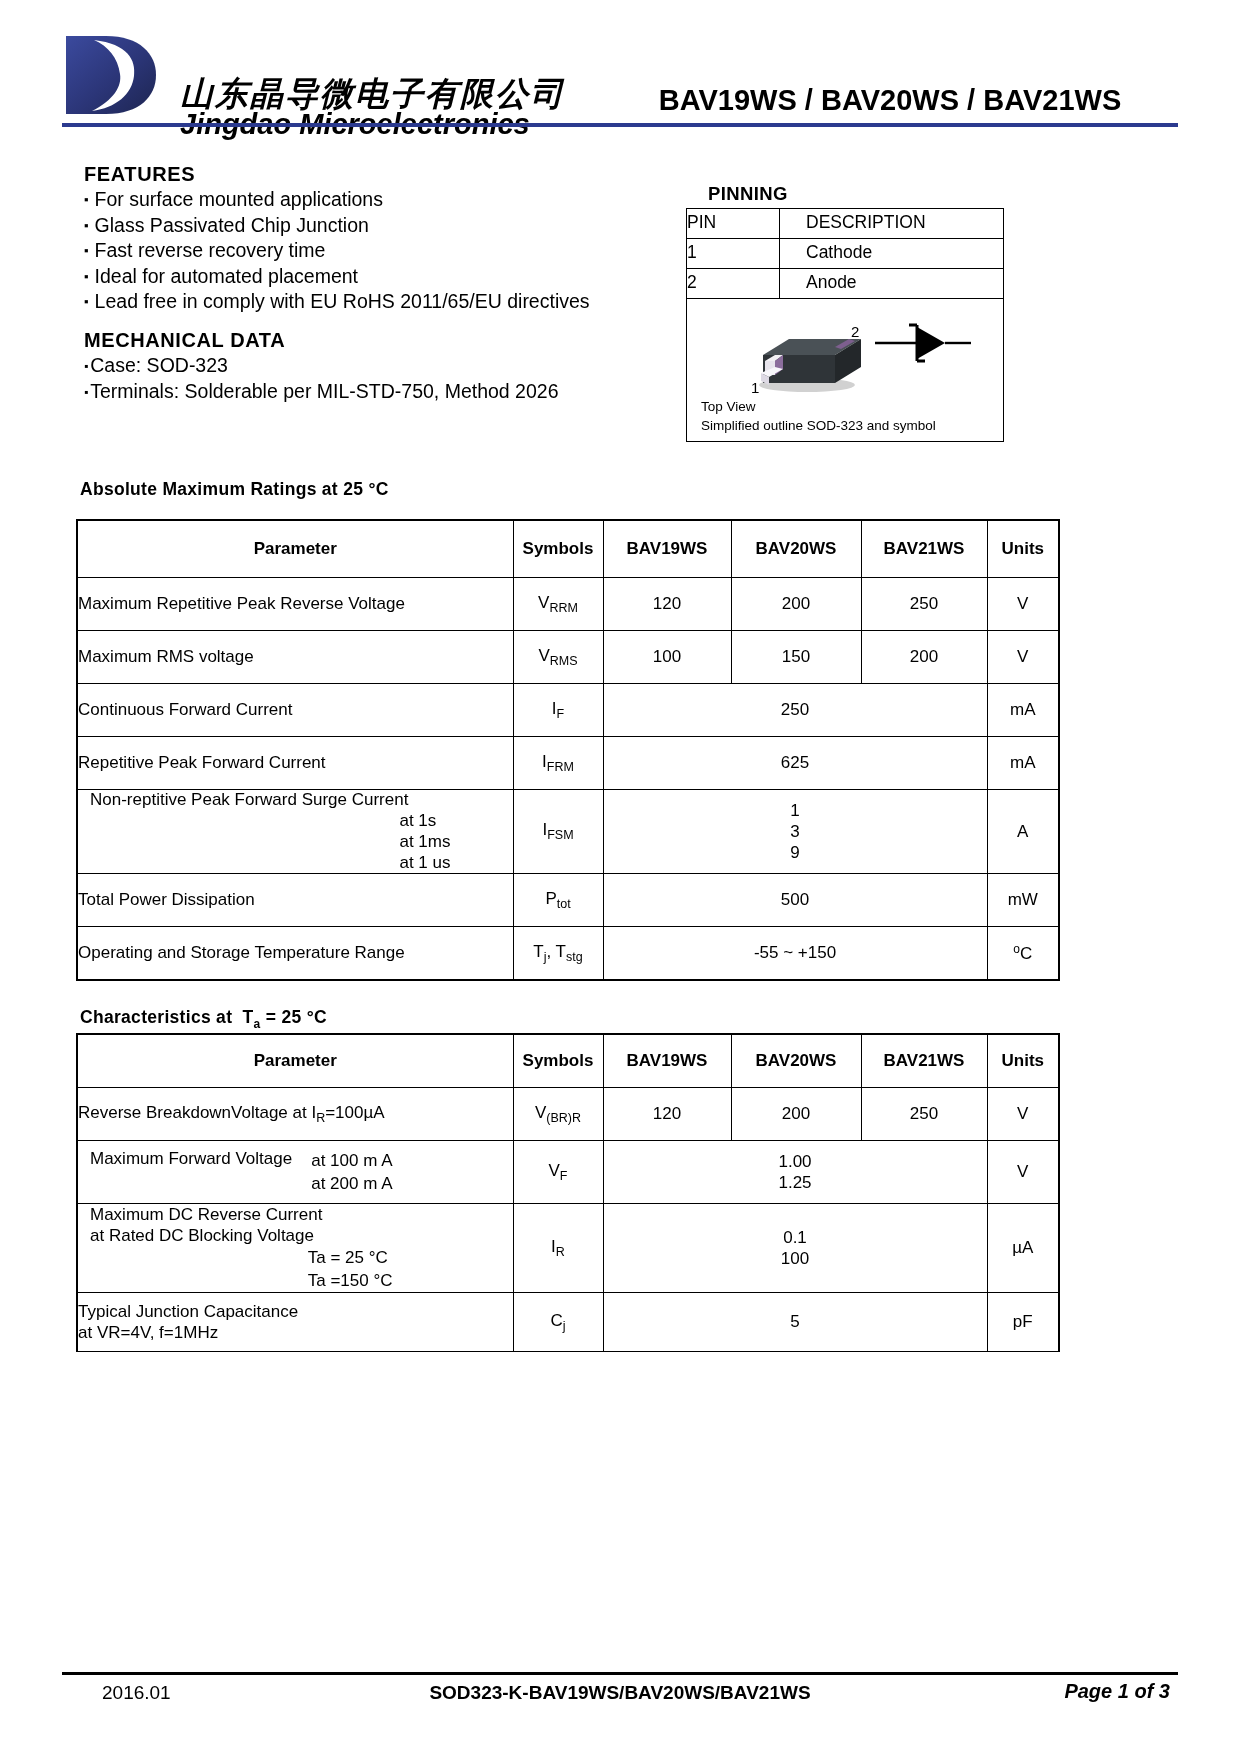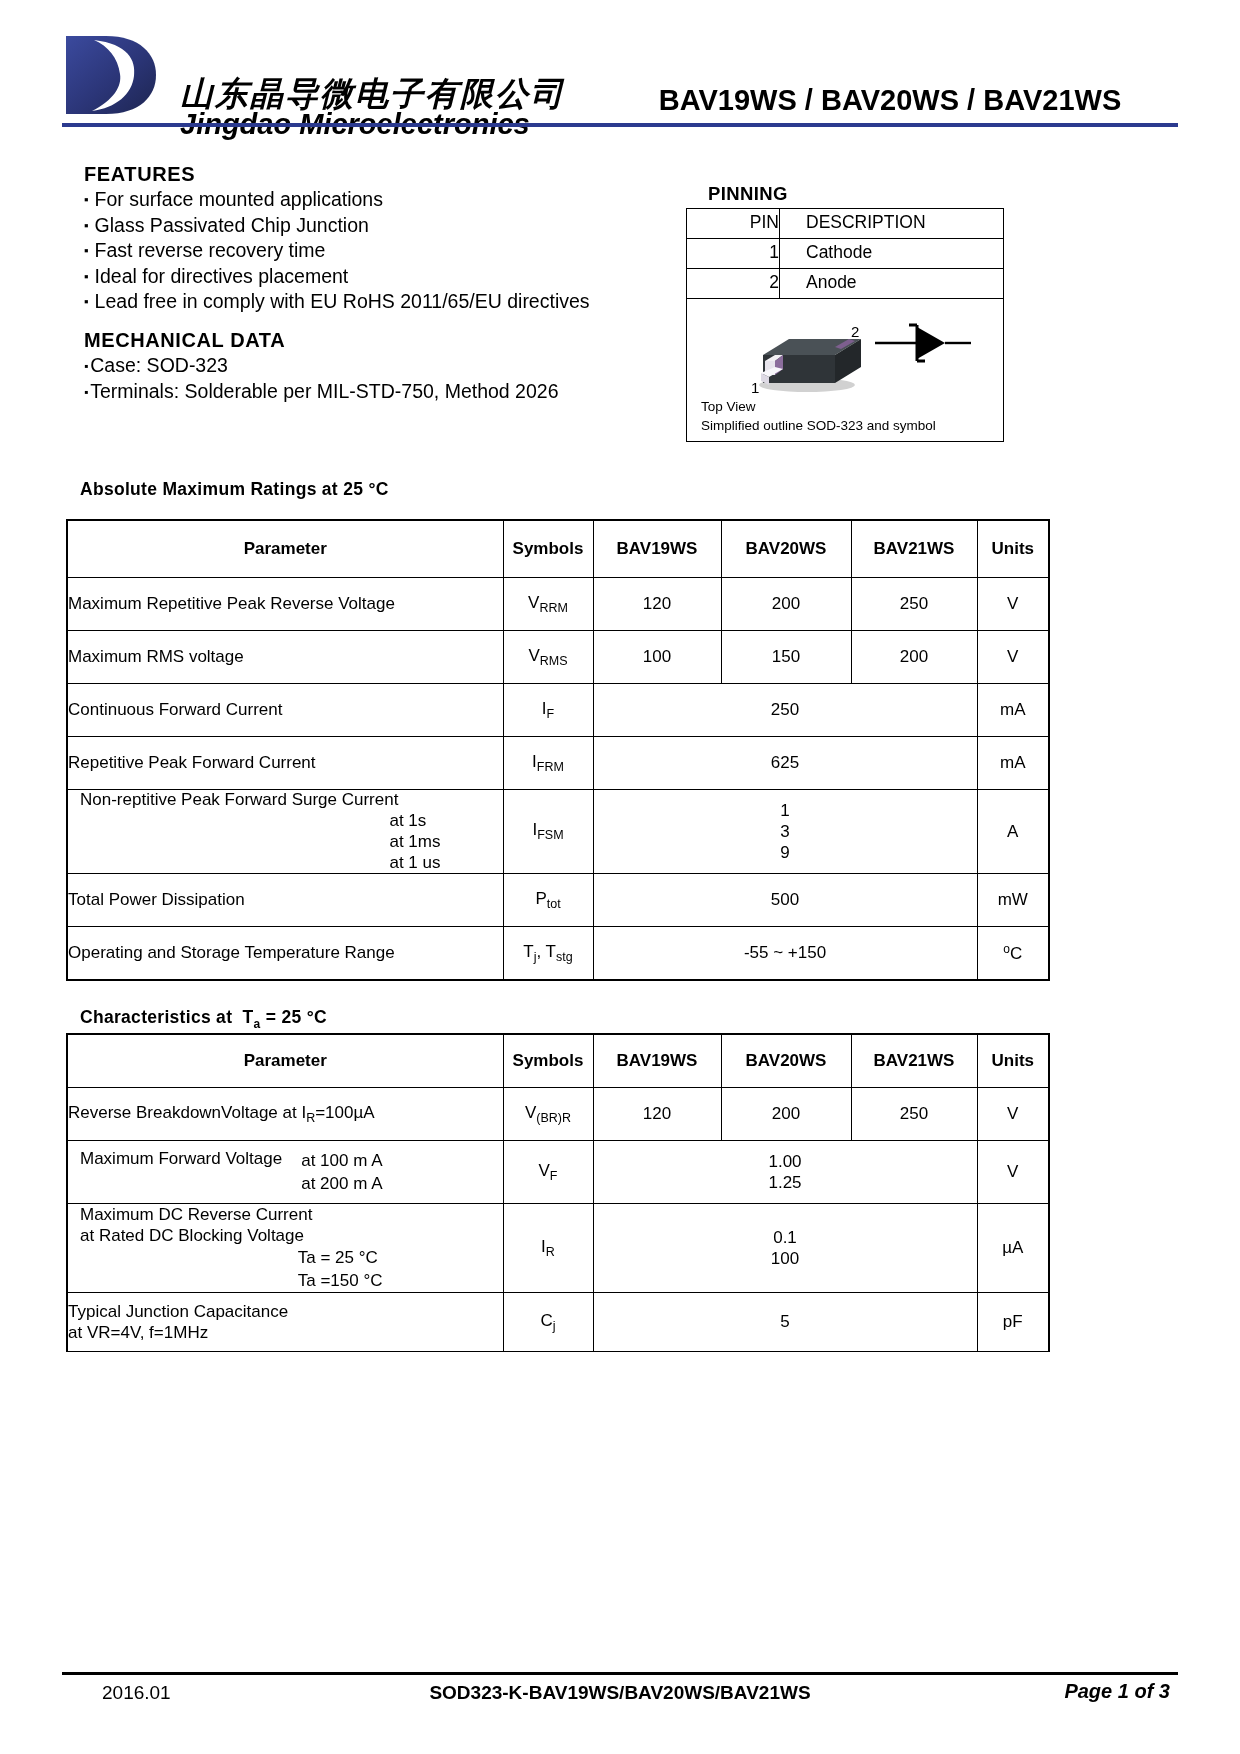--- a/index.html
+++ b/index.html
@@ -48,40 +48,40 @@
   .mech-item { font-size:19.5px; line-height:25px; white-space:nowrap; }
   .mech-item .bul { font-size:12px; vertical-align:2px; margin-right:2px; }
 
   
   .pinning-h { position:absolute; left:708px; top:183px; font-size:18.5px; font-weight:bold; letter-spacing:.4px; }
   .pin-table {
     position:absolute; left:686px; top:208px; width:318px;
     border-collapse:collapse; table-layout:fixed;
   }
   .pin-table td { border:1.6px solid #000; height:25px; font-size:17.5px; padding:1px 0 3px 0; }
-  .pin-table .c-pin { width:92px; text-align:right; }
+  .pin-table .c-pin { width:92px; text-align:left; }
   .pin-table .c-desc { text-align:left; padding-left:26px; }
 
   .pkg-box {
     position:absolute; left:686px; top:298px; width:318px; height:144px;
     border:1.6px solid #000; box-sizing:border-box;
   }
   .pkg-caption1 { position:absolute; left:14px; top:100px; font-size:13.5px; }
   .pkg-caption2 { position:absolute; left:14px; top:119px; font-size:13.5px; }
   .pkg-img { position:absolute; left:44px; top:10px; width:142px; height:88px; }
   .sym-img { position:absolute; left:184px; top:20px; width:104px; height:48px; }
 
   
   .sec-cap { position:absolute; font-size:17.5px; font-weight:bold; letter-spacing:.3px; }
   .sec-cap sub { font-size:12px; }
 
   
   table.dt {
     position:absolute; border-collapse:collapse; table-layout:fixed;
-    width:982px; left:66px;border-radius:24px;
+    width:982px; left:76px;border-radius:24px;
   }
   table.dt td {
     border:1.4px solid #000;
     font-size:17px;
     padding:0;
     vertical-align:middle;
   }
   table.dt .outer-top td { border-top:2.4px solid #000; }
   table.dt .outer-bot td { border-bottom:2.4px solid #000; }
   table.dt td.first { border-left:2.4px solid #000; }
@@ -128,21 +128,21 @@
     </div>
     <div class="part-title">BAV19WS / BAV20WS / BAV21WS</div>
     <div class="header-rule"></div>
   </div>
 
   <div class="features-h">FEATURES</div>
   <div class="feat-list">
     <div class="feat-item"><span class="bul">▪</span><span>For surface mounted applications</span></div>
     <div class="feat-item"><span class="bul">▪</span><span>Glass Passivated Chip Junction</span></div>
     <div class="feat-item"><span class="bul">▪</span><span>Fast reverse recovery time</span></div>
-    <div class="feat-item"><span class="bul">▪</span><span>Ideal for directives placement</span></div>
+    <div class="feat-item"><span class="bul">▪</span><span>Ideal for automated placement</span></div>
     <div class="feat-item"><span class="bul">▪</span><span>Lead free in comply with EU RoHS 2011/65/EU directives</span></div>
   </div>
 
   <div class="mech-h">MECHANICAL DATA</div>
   <div class="mech-list">
     <div class="mech-item"><span class="bul">▪</span><span>Case: SOD-323</span></div>
     <div class="mech-item"><span class="bul">▪</span><span>Terminals: Solderable per MIL-STD-750, Method 2026</span></div>
   </div>
 
   <div class="pinning-h">PINNING</div>

